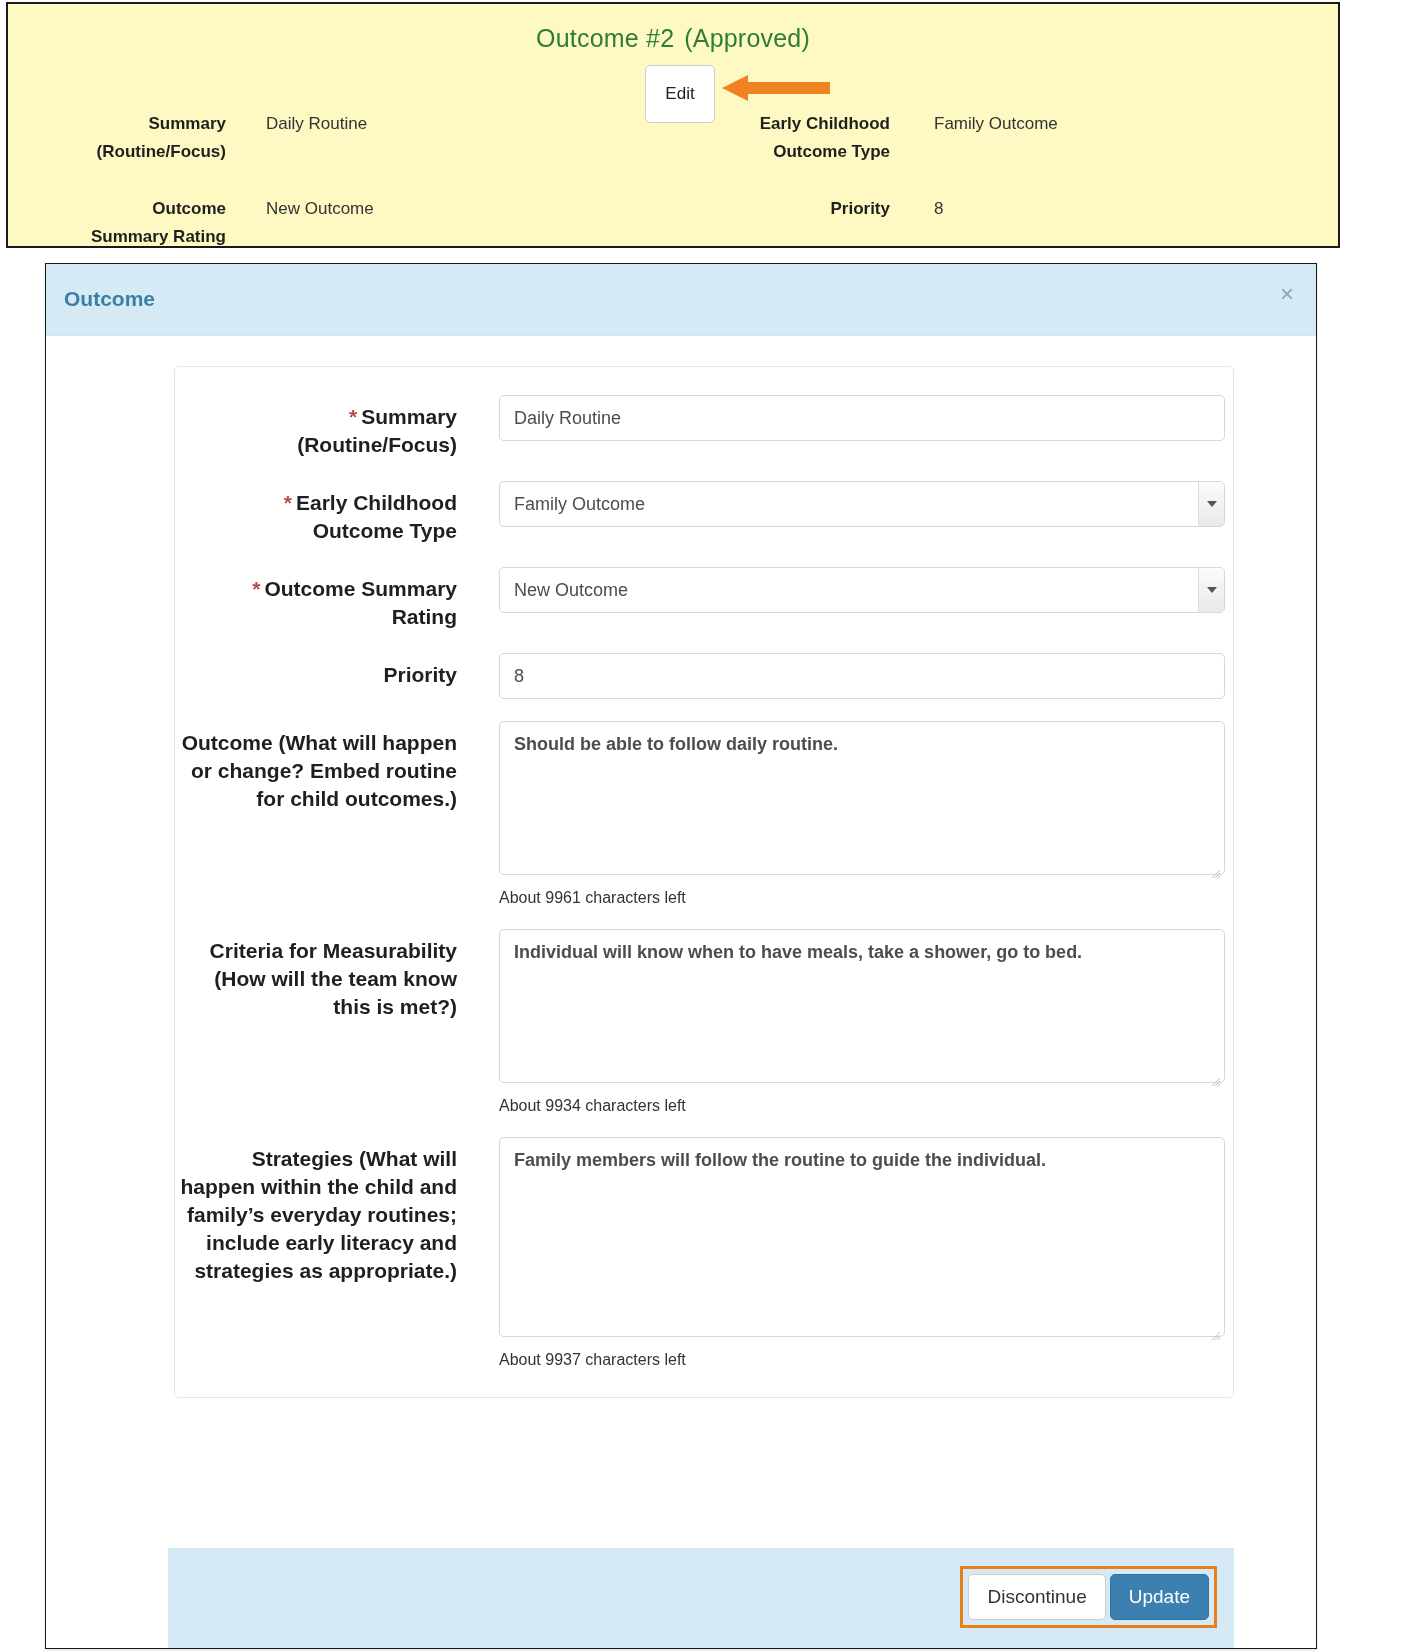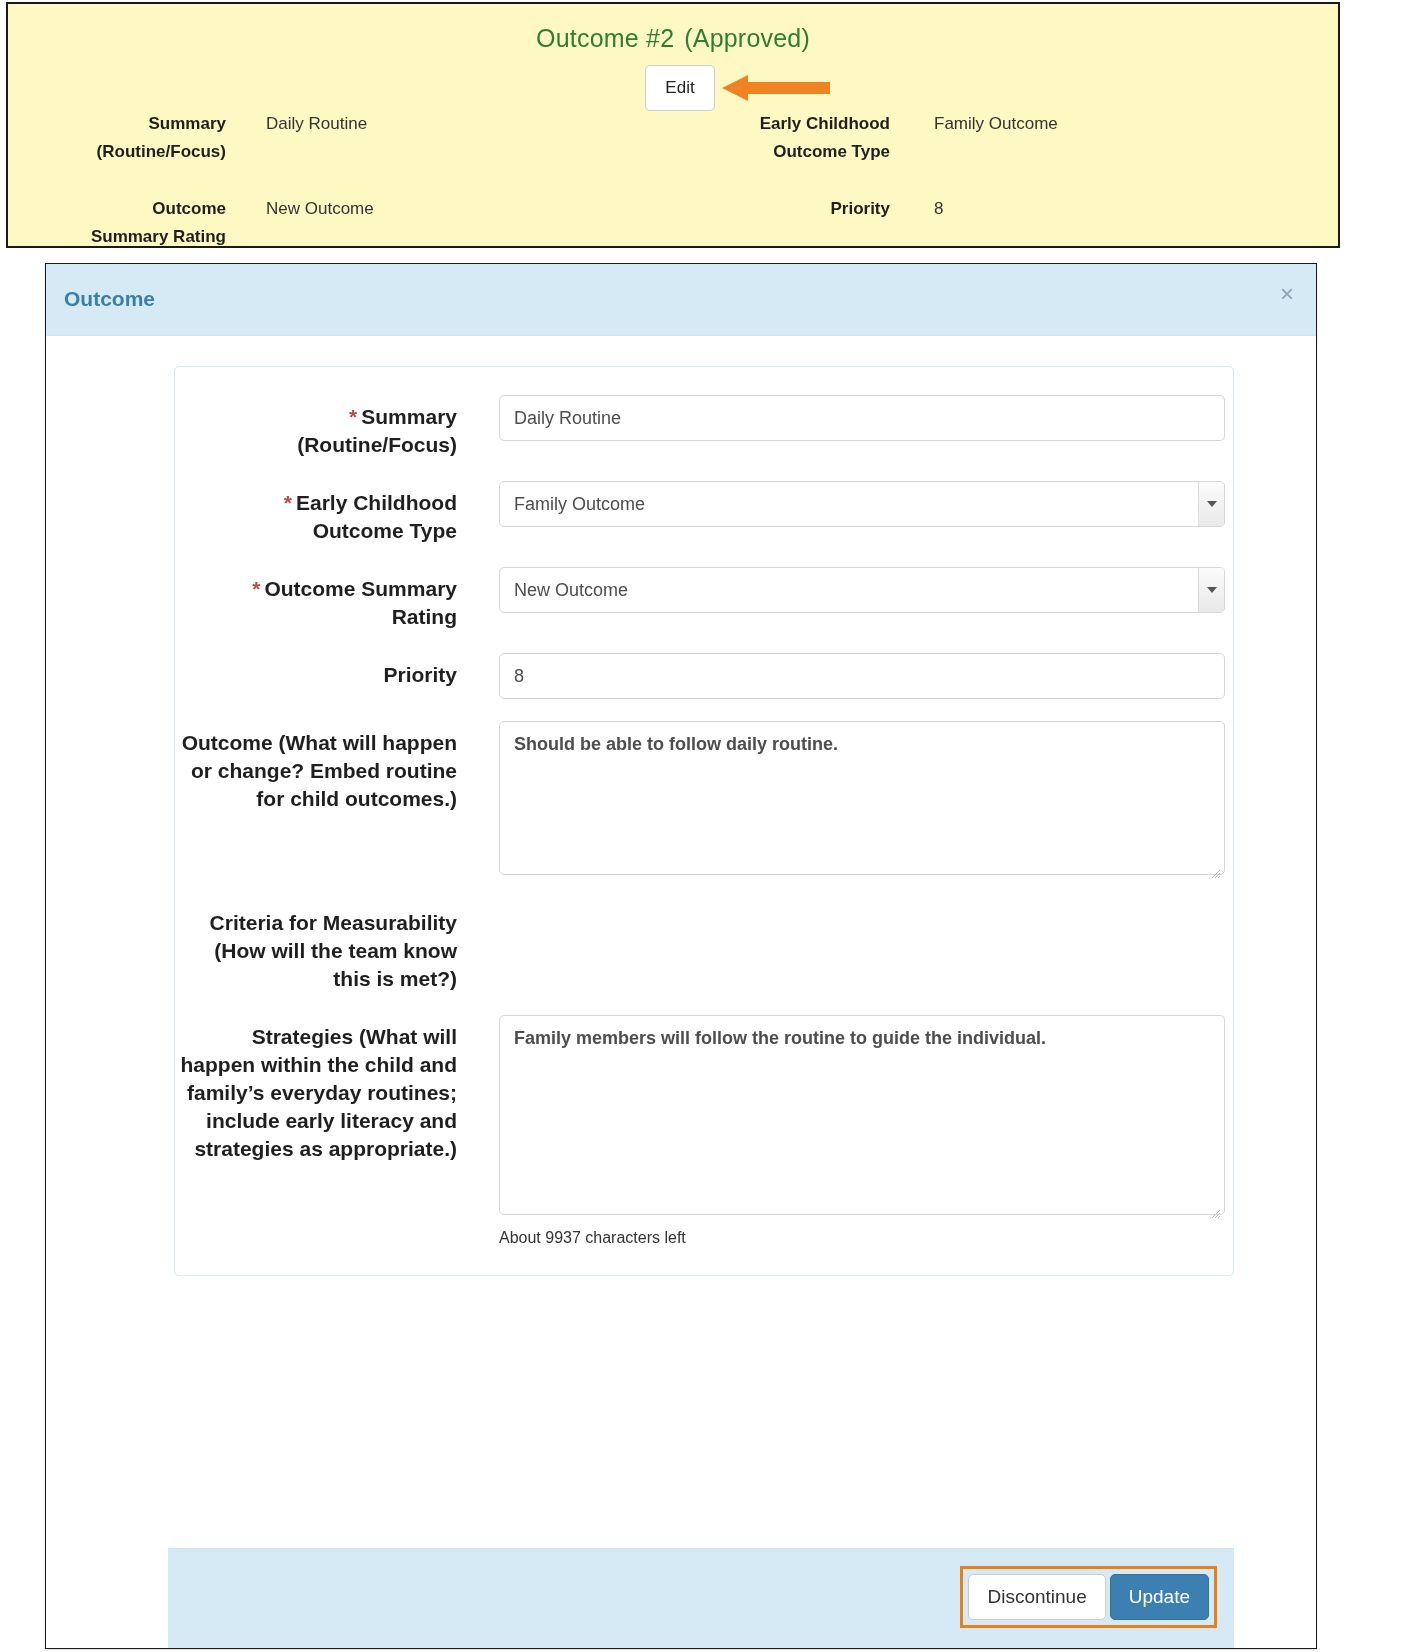--- a/index.html
+++ b/index.html
@@ -35,21 +35,21 @@
   .outcome-title .status { margin-left: 10px; }
 
   .edit-row {
     position: relative;
     height: 46px;
     margin-top: 12px;
   }
   .edit-btn {
     position: absolute;
     left: 637px; top: 0;
-    width: 70px; height: 46px;
+    width: 70px; height: 58px;
     background: #ffffff;
     border: 1px solid #ccc;
     border-radius: 5px;
     font-size: 17px;
     color: #222;
     font-family: "Liberation Sans", sans-serif;
     cursor: pointer;
   }
   .arrow-wrap {
     position: absolute;
@@ -364,25 +364,37 @@
           <div class="flabel">Outcome (What will happen or change? Embed routine for child outcomes.)</div>
           <div class="fcontrol">
             <div class="ta-wrap">
               <textarea class="ta" style="">Should be able to follow daily routine.</textarea>
               <span class="ta-grip">
                 <svg width="10" height="10" viewBox="0 0 10 10">
                   <path d="M9 1 L1 9 M9 4 L4 9 M9 7 L7 9" stroke="#bdbdbd" stroke-width="1" fill="none"></path>
                 </svg>
               </span>
             </div>
+            <div class="counter">About 9961 characters left</div>
           </div>
         </div>
 
         <div class="frow">
           <div class="flabel">Criteria for Measurability (How will the team know this is met?)</div>
+          <div class="fcontrol">
+            <div class="ta-wrap">
+              <textarea class="ta" style="">Individual will know when to have meals, take a shower, go to bed.</textarea>
+              <span class="ta-grip">
+                <svg width="10" height="10" viewBox="0 0 10 10">
+                  <path d="M9 1 L1 9 M9 4 L4 9 M9 7 L7 9" stroke="#bdbdbd" stroke-width="1" fill="none"></path>
+                </svg>
+              </span>
+            </div>
+            <div class="counter">About 9934 characters left</div>
+          </div>
         </div>
 
         <div class="frow">
           <div class="flabel">Strategies (What will happen within the child and family’s everyday routines; include early literacy and strategies as appropriate.)</div>
           <div class="fcontrol">
             <div class="ta-wrap">
               <textarea class="ta" style="height: 200px;">Family members will follow the routine to guide the individual.</textarea>
               <span class="ta-grip">
                 <svg width="10" height="10" viewBox="0 0 10 10">
                   <path d="M9 1 L1 9 M9 4 L4 9 M9 7 L7 9" stroke="#bdbdbd" stroke-width="1" fill="none"></path>

